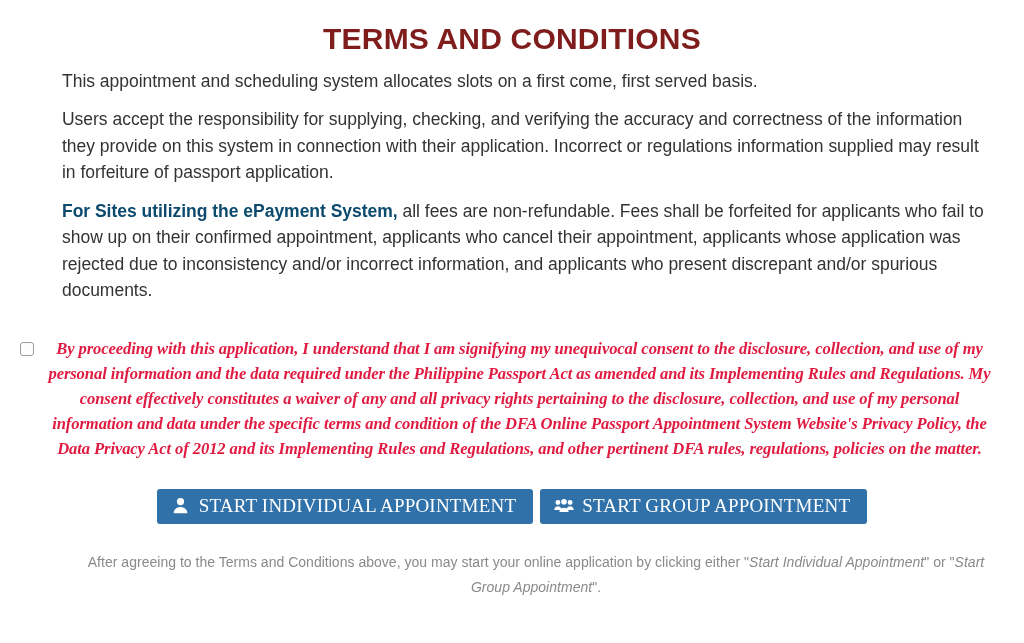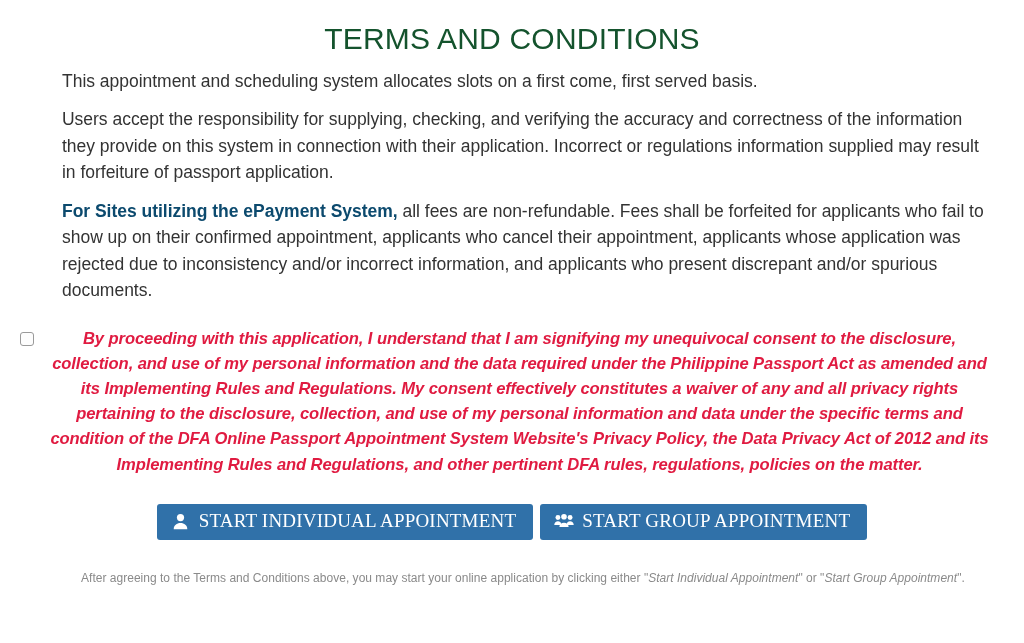--- a/index.html
+++ b/index.html
@@ -17,22 +17,22 @@
   .page {
     width: 1024px;
     height: 643px;
     position: relative;
     box-sizing: border-box;
     padding: 0;
   }
   .title {
     font-family: "Liberation Sans", sans-serif;
     font-size: 30px;
-    font-weight: normal;
-    color: #14532d;
+    font-weight: bold;
+    color: #7f1d1d;
     text-align: center;
     letter-spacing: 0.2px;
     margin: 0;
     padding-top: 20px;
     padding-bottom: 2px;
     line-height: 1.25;
   }
   .content {
     padding: 0 33px 0 62px;
     box-sizing: border-box;
@@ -48,23 +48,24 @@
   p.para:first-of-type {
     margin-top: 8px;
   }
   .bold {
     font-weight: bold;
     color: #0c4a6e;
   }
   .consent-row {
     display: flex;
     align-items: flex-start;
-    margin-top: 22px;
+    margin-top: 32px;
     padding-left: 20px;
     padding-right: 28px;
+    font-family: Liberation Serif, serif;
   }
   .checkbox {
     width: 14px;
     height: 14px;
     min-width: 14px;
     border: 1px solid #9a9a9a;
     border-radius: 3px;
     background: #fdfdfd;
     margin-top: 6px;
     margin-right: 9px;
@@ -108,24 +109,25 @@
     display: inline-flex;
     align-items: center;
     justify-content: center;
     width: 20px;
     height: 17px;
   }
   .btn svg { display: block; }
   .footer {
     margin-top: 26px;
     padding: 0 33px 0 81px;
-    font-size: 12px;
+    font-size: 14px;
     line-height: 25px;
     color: #8a8a8a;
     letter-spacing: 0.02px;
+    text-align: center;
   }
   .footer i { font-style: italic; }
 </style>
 </head>
 <body>
 
 <div class="page">
 
   <h1 class="title">TERMS AND CONDITIONS</h1>
 

